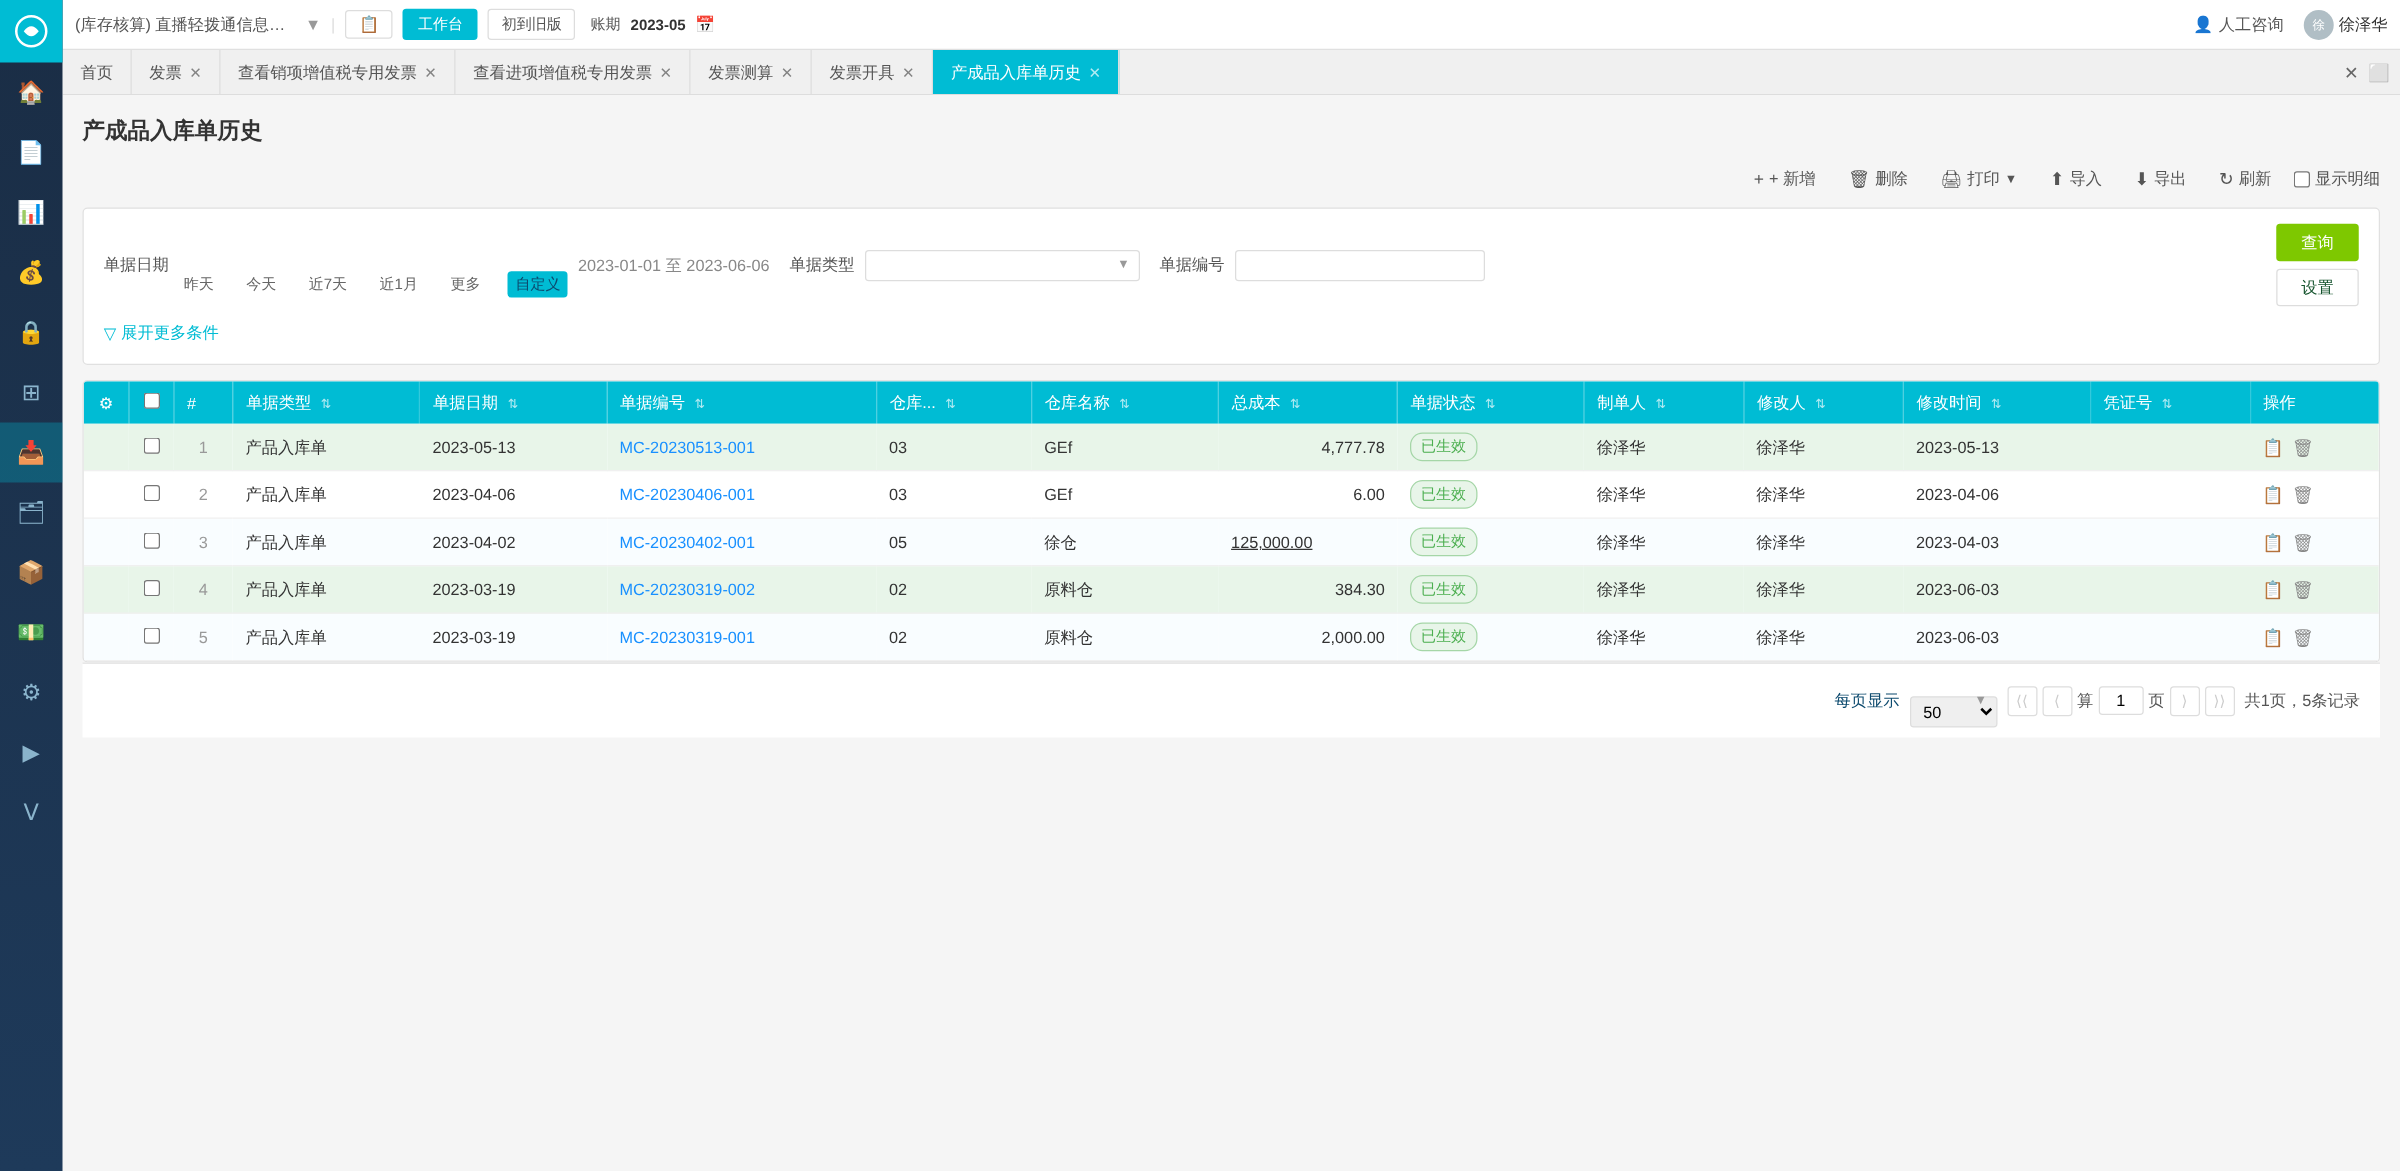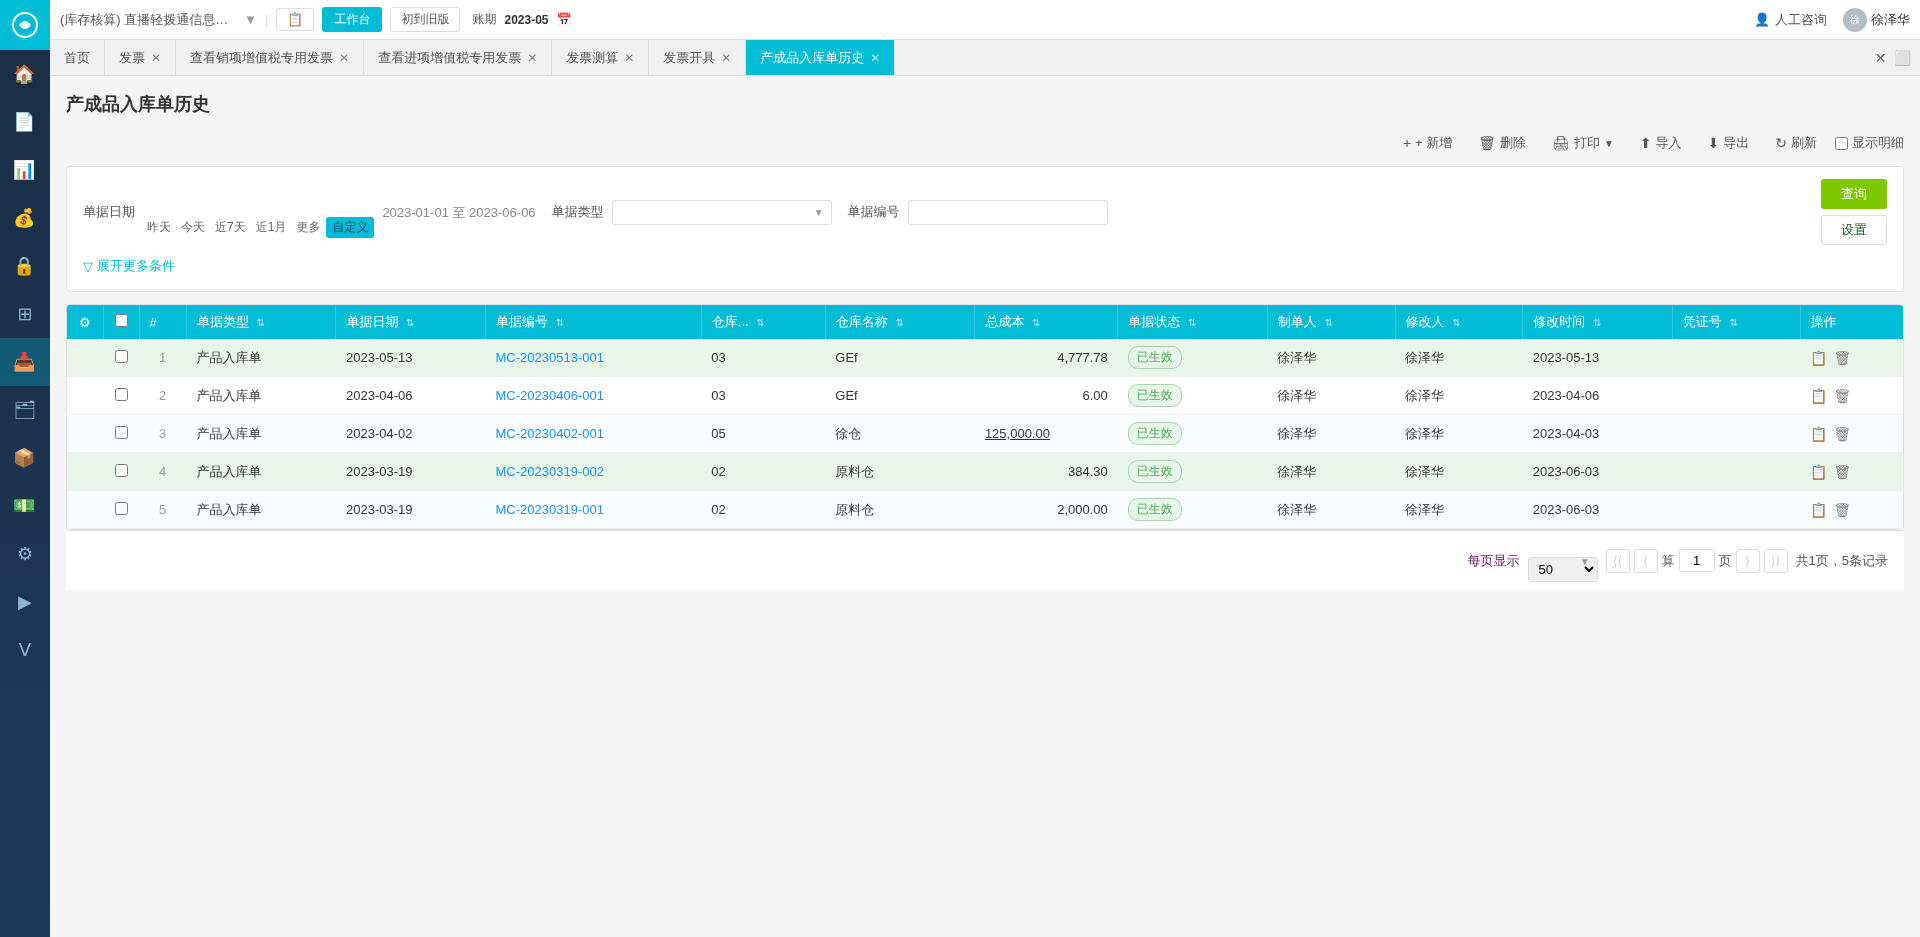--- a/index.html
+++ b/index.html
@@ -187,21 +187,21 @@
       flex-wrap: wrap;
     }
     .filter-group {
       display: flex;
       align-items: center;
       gap: 8px;
     }
     .filter-label { font-size: 13px; color: #555; white-space: nowrap; }
     .filter-shortcuts {
       display: flex;
-      gap: 2px;
+      gap: 18px;
       margin-top: 31px;
     }
     .filter-shortcut {
       font-size: 12px;
       color: #666;
       cursor: pointer;
       padding: 2px 4px;
     }
     .filter-shortcut.custom {
       background: #00bcd4;
@@ -355,21 +355,21 @@
     .pagination-bar {
       background: white;
       border-top: 1px solid #e0e0e0;
       padding: 8px 16px;
       display: flex;
       align-items: center;
       justify-content: flex-end;
       gap: 8px;
       flex-shrink: 0;
     }
-    .per-page-label { font-size: 13px; color: #701a75; }
+    .per-page-label { font-size: 13px; color: #0c4a6e; }
     .per-page-select {
       border: 1px solid #ddd;
       border-radius: 3px;
       padding: 3px 20px 3px 6px;
       font-size: 13px;
       margin-top: 18px;
     }
     .page-nav {
       display: flex;
       align-items: center;

